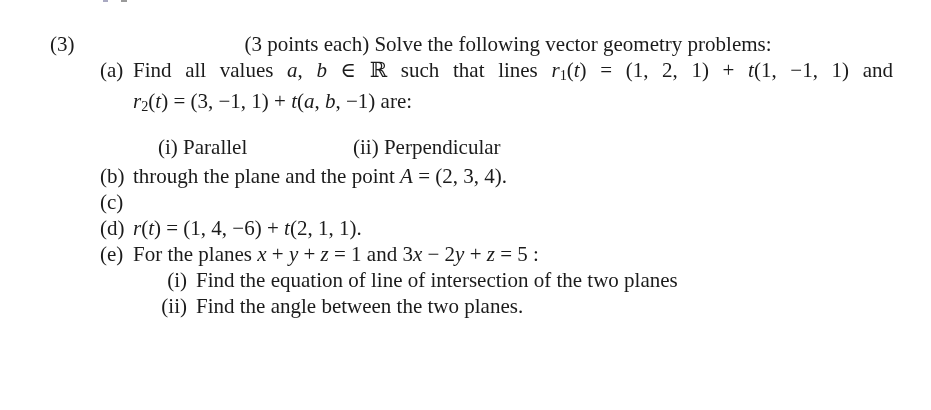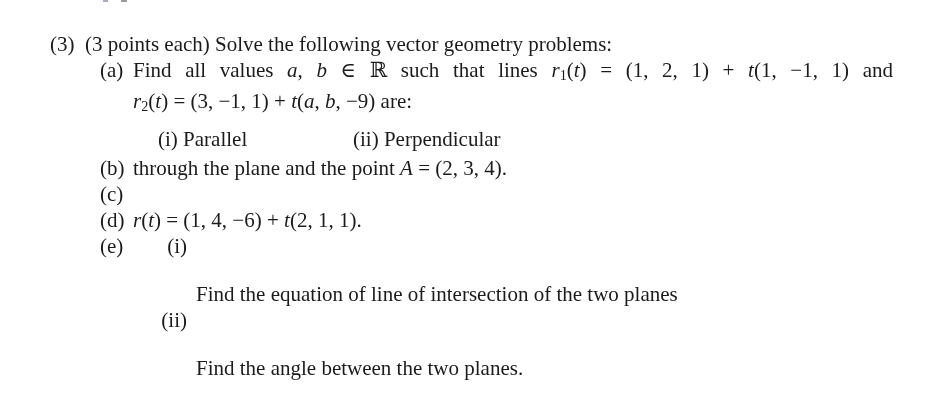--- a/index.html
+++ b/index.html
@@ -22,55 +22,55 @@
 
   .line { line-height: 26px; min-height: 26px; }
   .just { text-align: justify; text-align-last: justify; }
 
   .run-it  { font-style: italic; }
   .run-sub { font-size: 68%; vertical-align: -0.22em; }
   .run-bb  { font-family: "DejaVu Serif", "DejaVu Sans", serif; }
 
   .prob-head { display: flex; }
   .head-label { margin-left: 50px; width: 35px; line-height: 26px; }
-  .head-text  { flex: 1; line-height: 26px; }
+  .head-text  { flex: 1; line-height: 26px; text-align: center; }
 
   .item { display: flex; }
   .item-label { margin-left: 100px; width: 33px; line-height: 26px; }
   .item-body  { width: 760px; }
 
   .mt3 { margin-top: 3px; }
 
-  .twocol { padding-left: 25px; margin-top: 7px; }
+  .twocol { padding-left: 25px; margin-top: 15px; }
   .col1 { display: inline-block; width: 195px; }
 
   .subitem { display: flex; }
   .sub-label { width: 54px; text-align: right; line-height: 26px; }
-  .sub-text  { padding-left: 9px; flex: 1; line-height: 26px; margin-top: 48px; }
+  .sub-text  { padding-left: 9px; flex: 1; line-height: 26px; }
 </style>
 </head>
 <body>
 
 <div class="page">
 
   <span class="crop-mark crop-mark-1"></span>
   <span class="crop-mark crop-mark-2"></span>
 
   <div class="doc">
 
     <div class="prob-head line">
       <span class="head-label">(3)</span>
       <span class="head-text"><span>(3 points each) Solve the following vector geometry problems:</span></span>
     </div>
 
     <div class="item">
       <span class="item-label">(a)</span>
       <div class="item-body">
         <div class="line just"><span>Find all values </span><span class="run-it">a</span><span>, </span><span class="run-it">b</span><span> ∈ </span><span class="run-bb">ℝ</span><span> such that lines </span><span class="run-it">r</span><span class="run-sub">1</span><span>(</span><span class="run-it">t</span><span>) = (1, 2, 1) + </span><span class="run-it">t</span><span>(1, −1, 1) and</span></div>
-        <div class="line"><span class="run-it">r</span><span class="run-sub">2</span><span>(</span><span class="run-it">t</span><span>) = (3, −1, 1) + </span><span class="run-it">t</span><span>(</span><span class="run-it">a</span><span>, </span><span class="run-it">b</span><span>, −9) are:</span></div>
+        <div class="line"><span class="run-it">r</span><span class="run-sub">2</span><span>(</span><span class="run-it">t</span><span>) = (3, −1, 1) + </span><span class="run-it">t</span><span>(</span><span class="run-it">a</span><span>, </span><span class="run-it">b</span><span>, −1) are:</span></div>
         <div class="line twocol">
           <span class="col1"><span>(i)</span> <span>Parallel</span></span><span><span>(ii)</span> <span>Perpendicular</span></span>
         </div>
       </div>
     </div>
 
     <div class="item mt3">
       <span class="item-label">(b)</span>
       <div class="item-body">
         <div class="line"><span>through the plane and the point </span><span class="run-it">A</span><span> = (2, 3, 4).</span></div>
@@ -84,20 +84,21 @@
     <div class="item">
       <span class="item-label">(d)</span>
       <div class="item-body">
         <div class="line"><span class="run-it">r</span><span>(</span><span class="run-it">t</span><span>) = (1, 4, −6) + </span><span class="run-it">t</span><span>(2, 1, 1).</span></div>
       </div>
     </div>
 
     <div class="item">
       <span class="item-label">(e)</span>
       <div class="item-body">
+        <div class="line"><span>For the planes </span><span class="run-it">x</span><span> + </span><span class="run-it">y</span><span> + </span><span class="run-it">z</span><span> = 1 and 3</span><span class="run-it">x</span><span> − 2</span><span class="run-it">y</span><span> + </span><span class="run-it">z</span><span> = 5 :</span></div>
         <div class="subitem">
           <span class="sub-label">(i)</span>
           <span class="sub-text line">Find the equation of line of intersection of the two planes</span>
         </div>
         <div class="subitem">
           <span class="sub-label">(ii)</span>
           <span class="sub-text line">Find the angle between the two planes.</span>
         </div>
       </div>
     </div>

